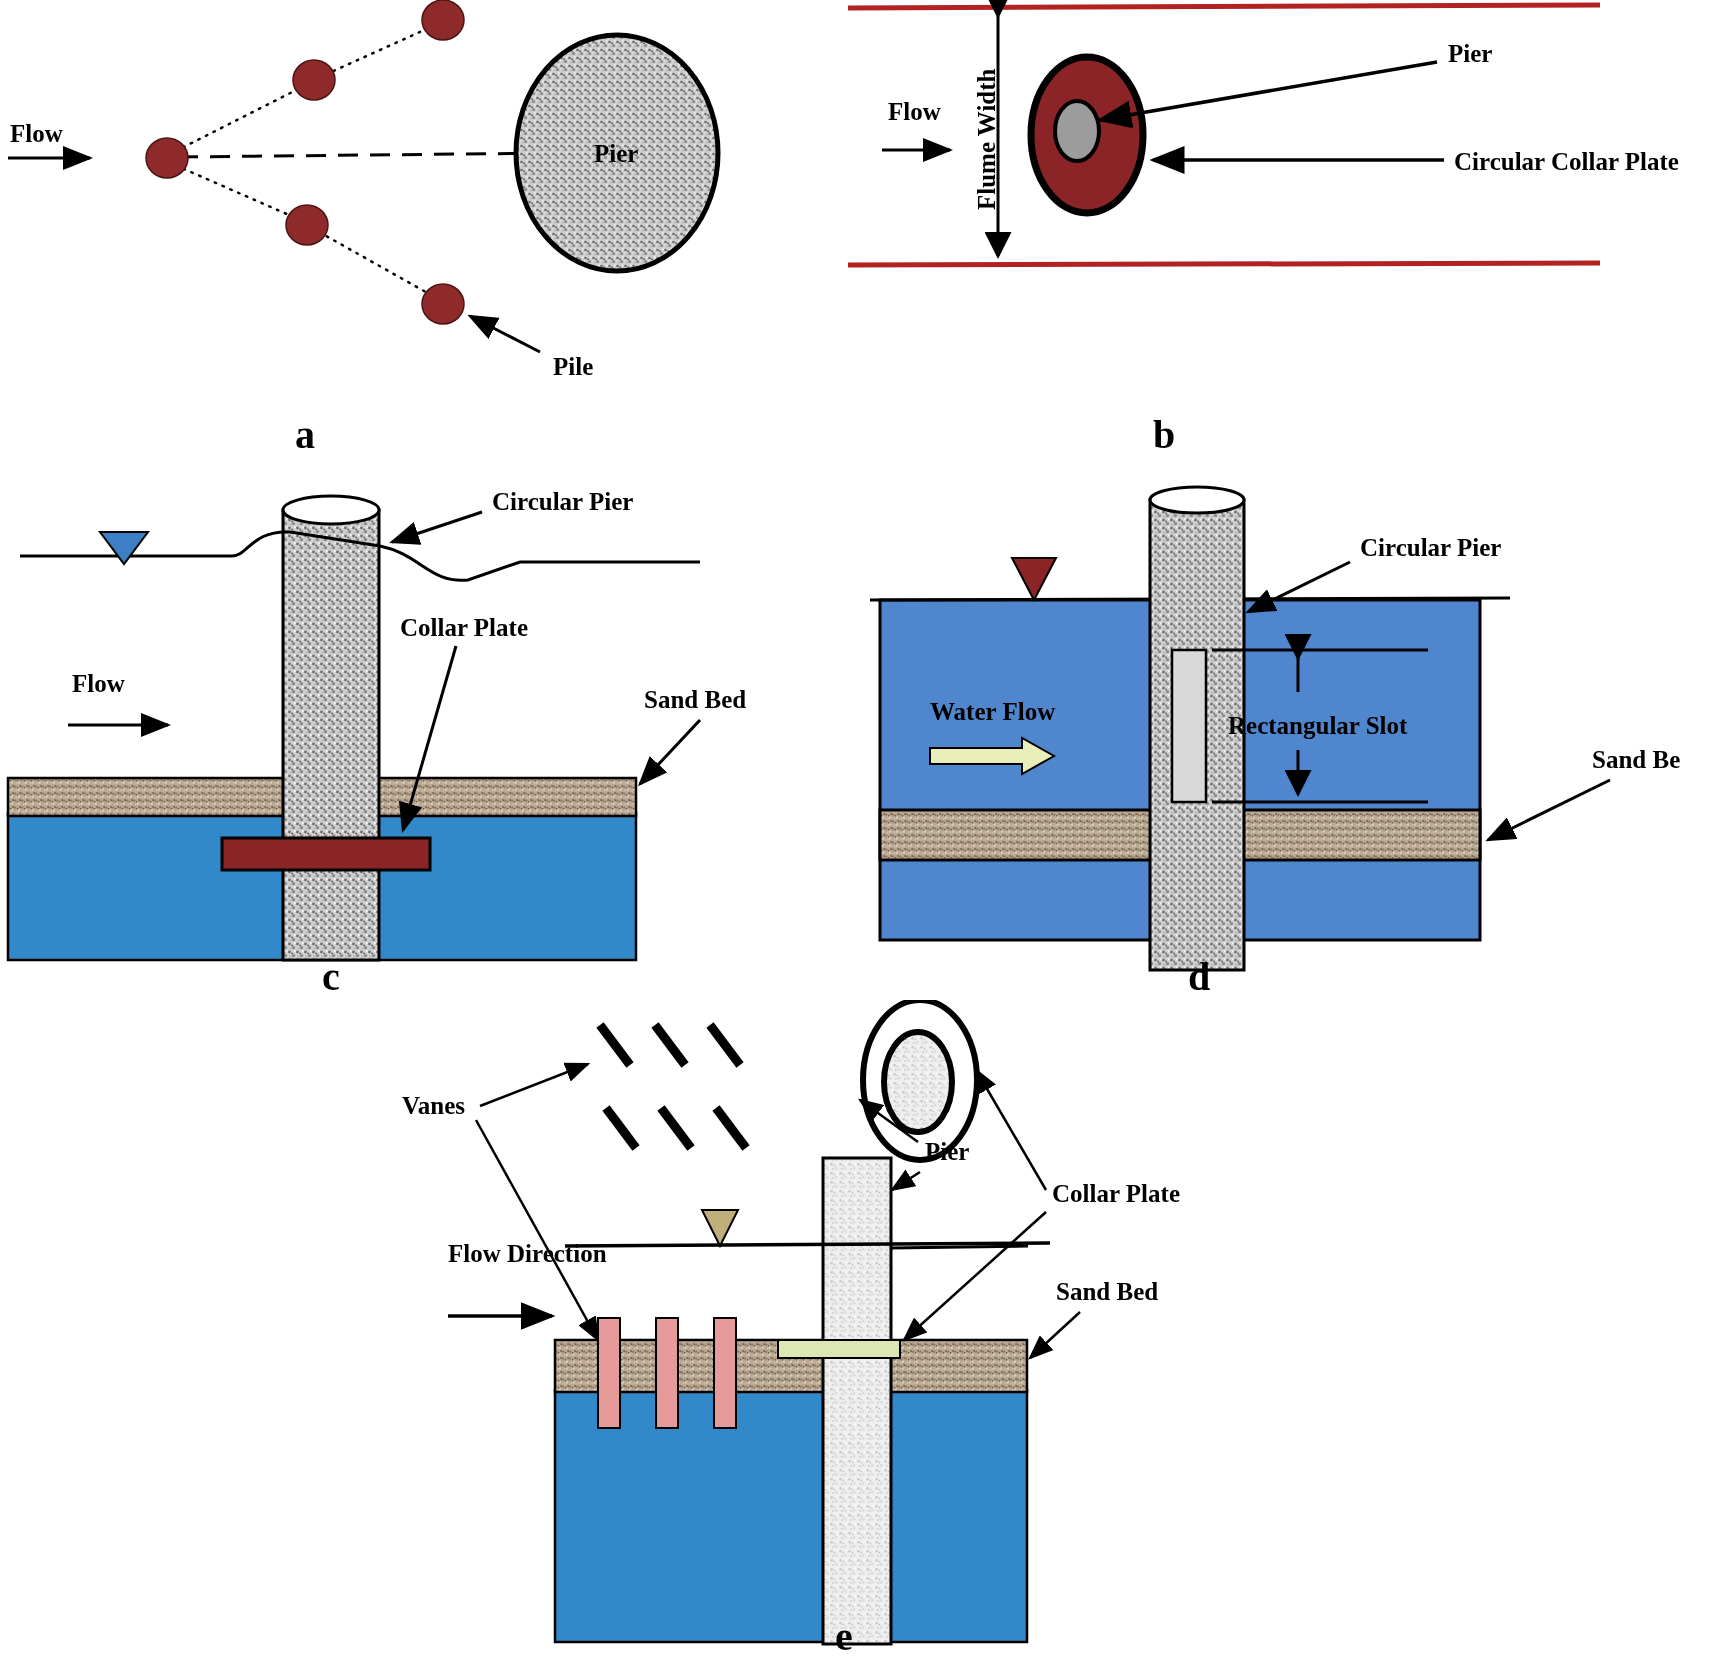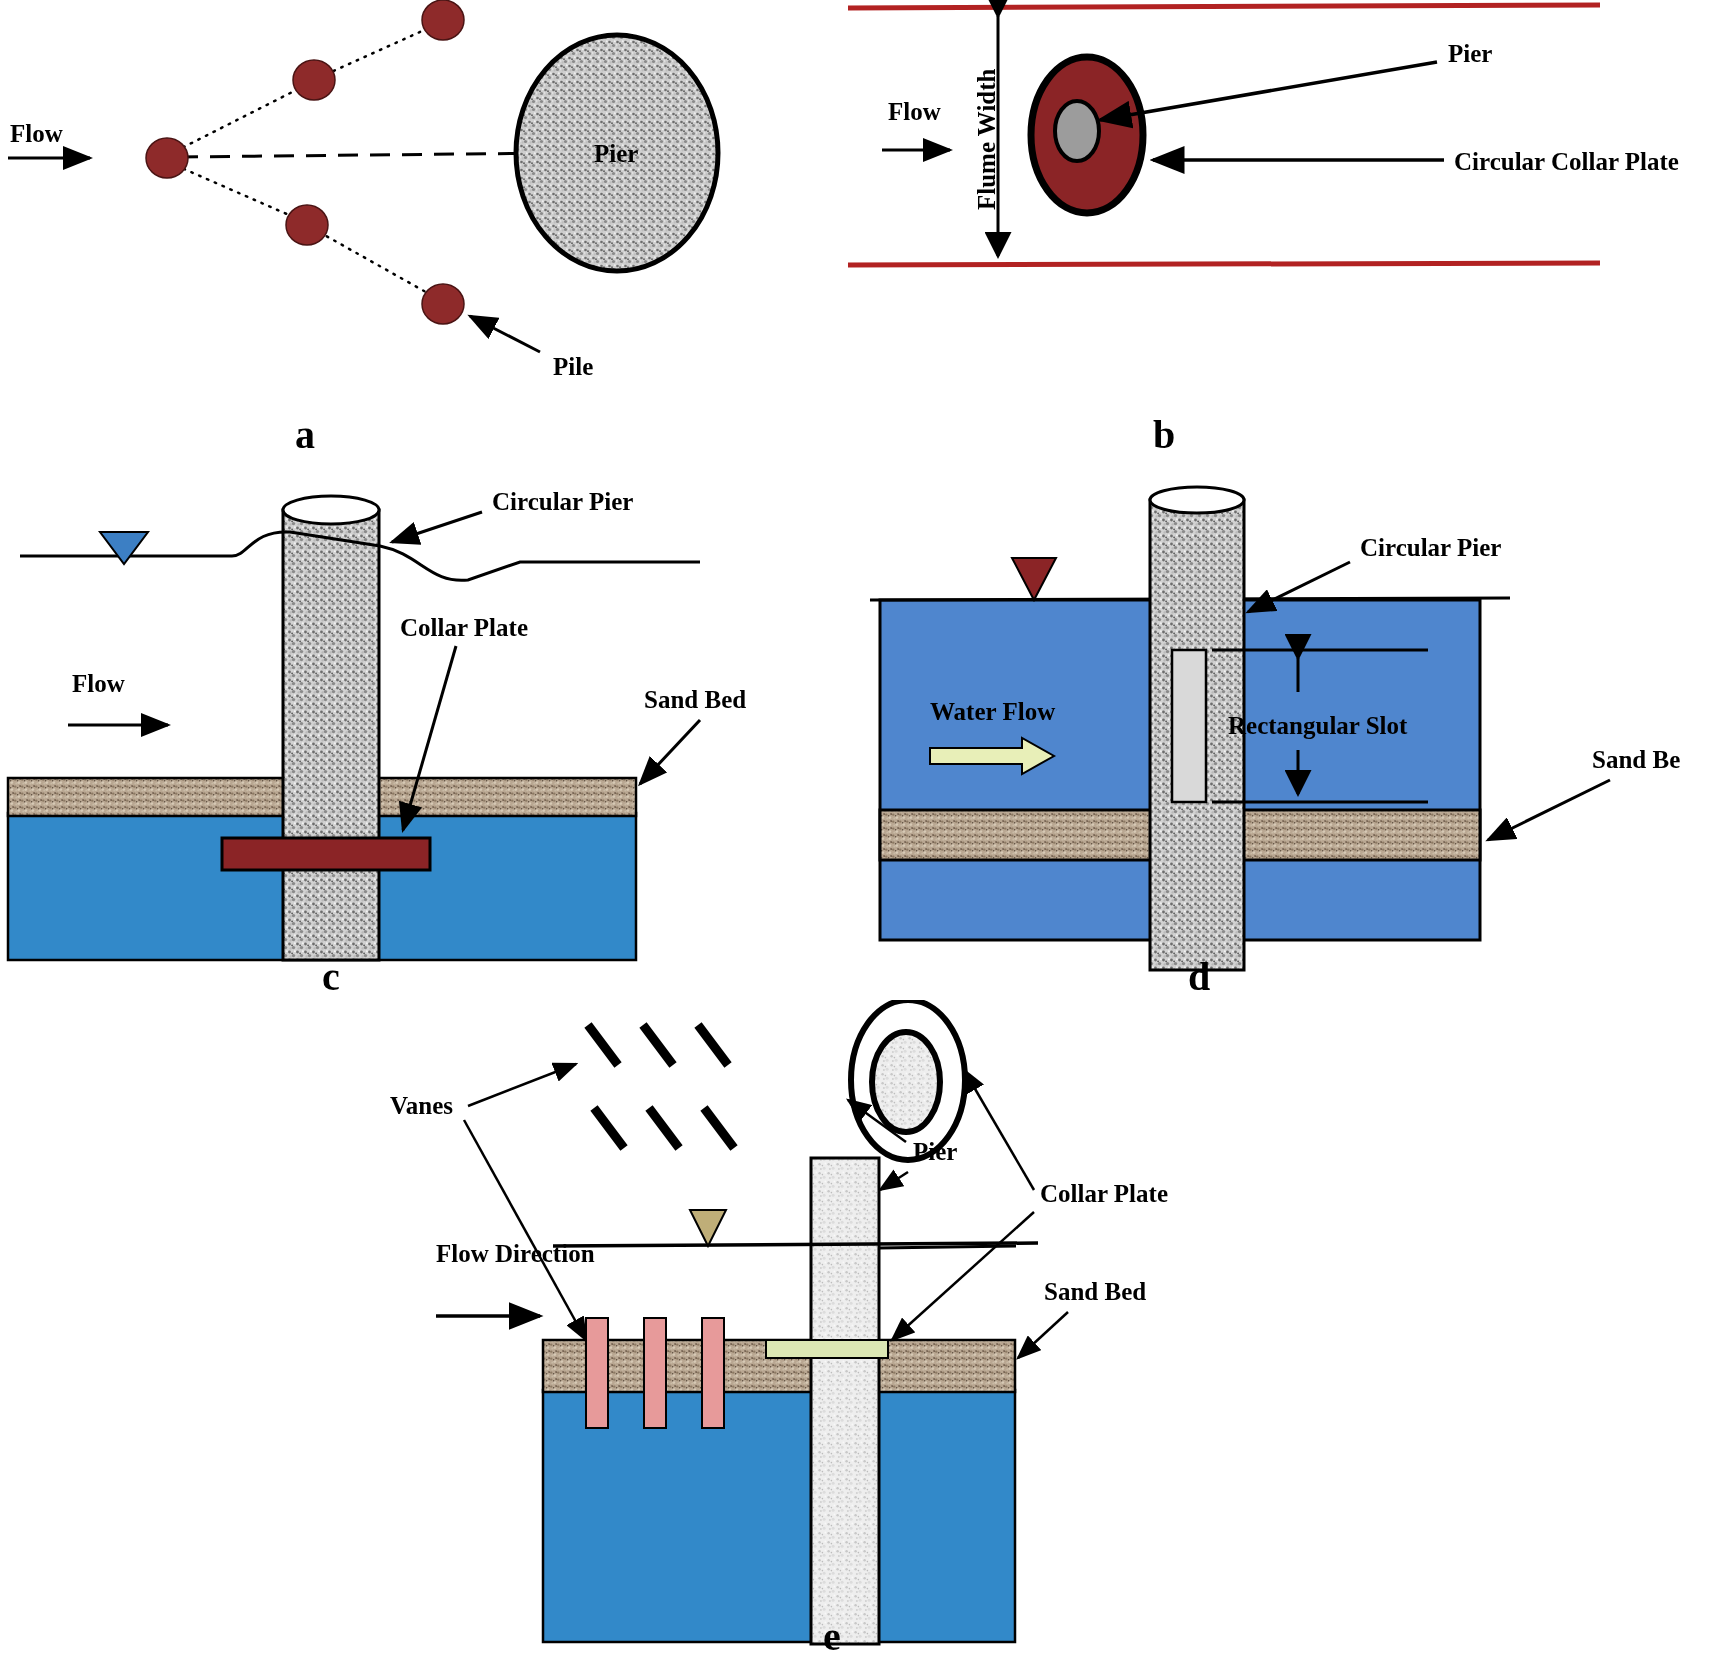--- a/index.html
+++ b/index.html
@@ -196,21 +196,21 @@
   <line x1="500" y1="92" x2="398" y2="142" stroke="#000" stroke-width="3" marker-end="url(#ard)"></line>
   <text class="lbl" x="510" y="86">Circular Pier</text>
 
   <line x1="760" y1="310" x2="638" y2="370" stroke="#000" stroke-width="3" marker-end="url(#ard)"></line>
   <text class="lbl" x="742" y="298">Sand Be</text>
 
   <text class="panelchar" x="338" y="520">d</text>
 </svg>
 </div>
 
-<div class="panel" style="left:368px;top:1000px;width:1000px;height:656px;">
+<div class="panel" style="left:380px;top:1000px;width:1000px;height:656px;">
 <svg class="svgwrap" width="1000" height="656" viewBox="0 0 1000 656">
   <defs>
     <marker id="are" markerWidth="10" markerHeight="8" refX="9" refY="4" orient="auto">
       <path d="M0,0 L10,4 L0,8 z" fill="#000"></path>
     </marker>
     <pattern id="speck4" width="9" height="9" patternUnits="userSpaceOnUse">
       <rect width="9" height="9" fill="#eeeeee"></rect>
       <circle cx="1.6" cy="2.2" r="1.2" fill="#c8c8c8"></circle>
       <circle cx="6.1" cy="6.2" r="1.5" fill="#dcdcdc"></circle>
       <circle cx="7.4" cy="1.5" r="0.9" fill="#f8f8f8"></circle>

